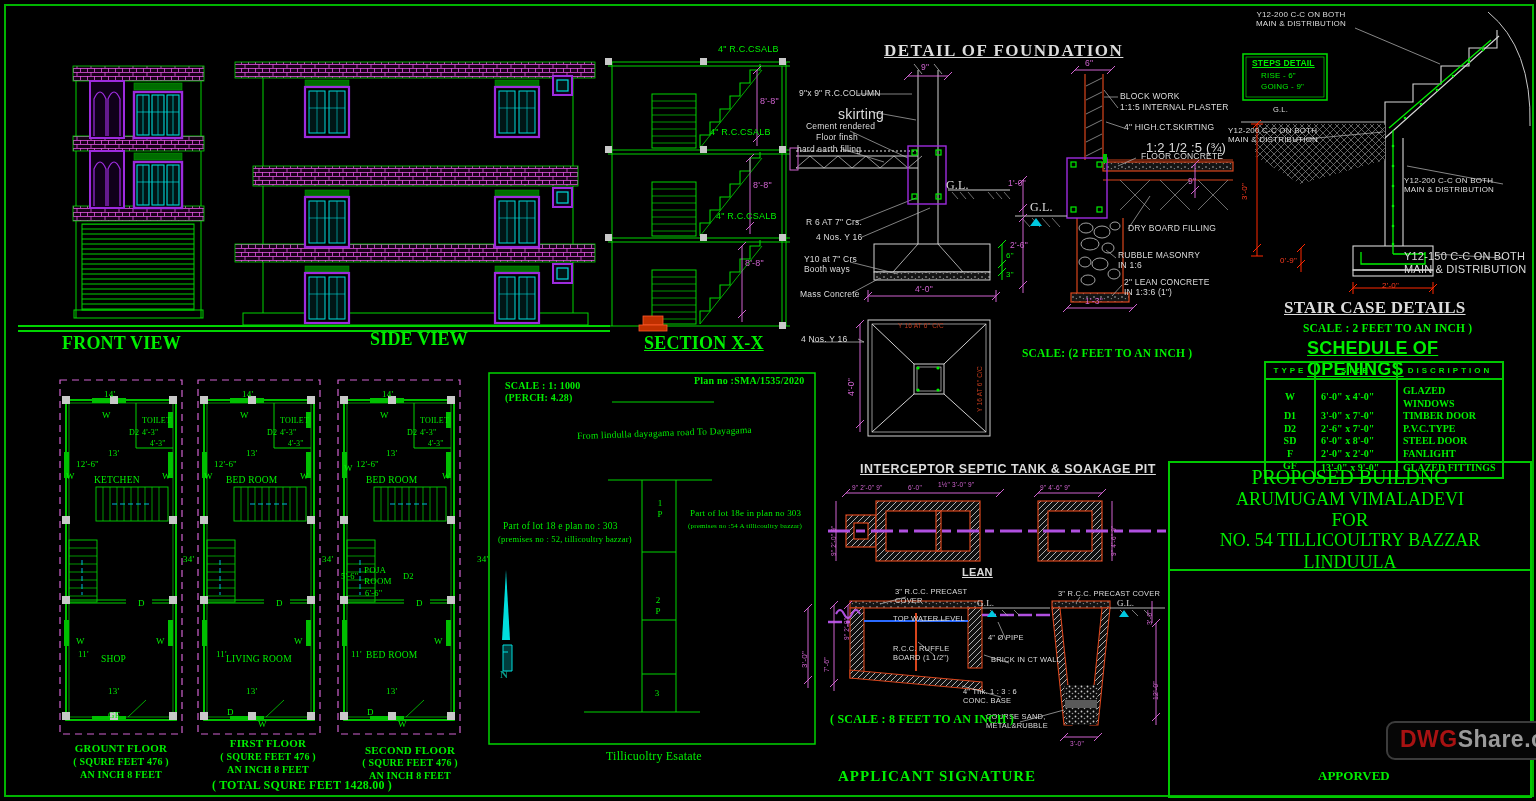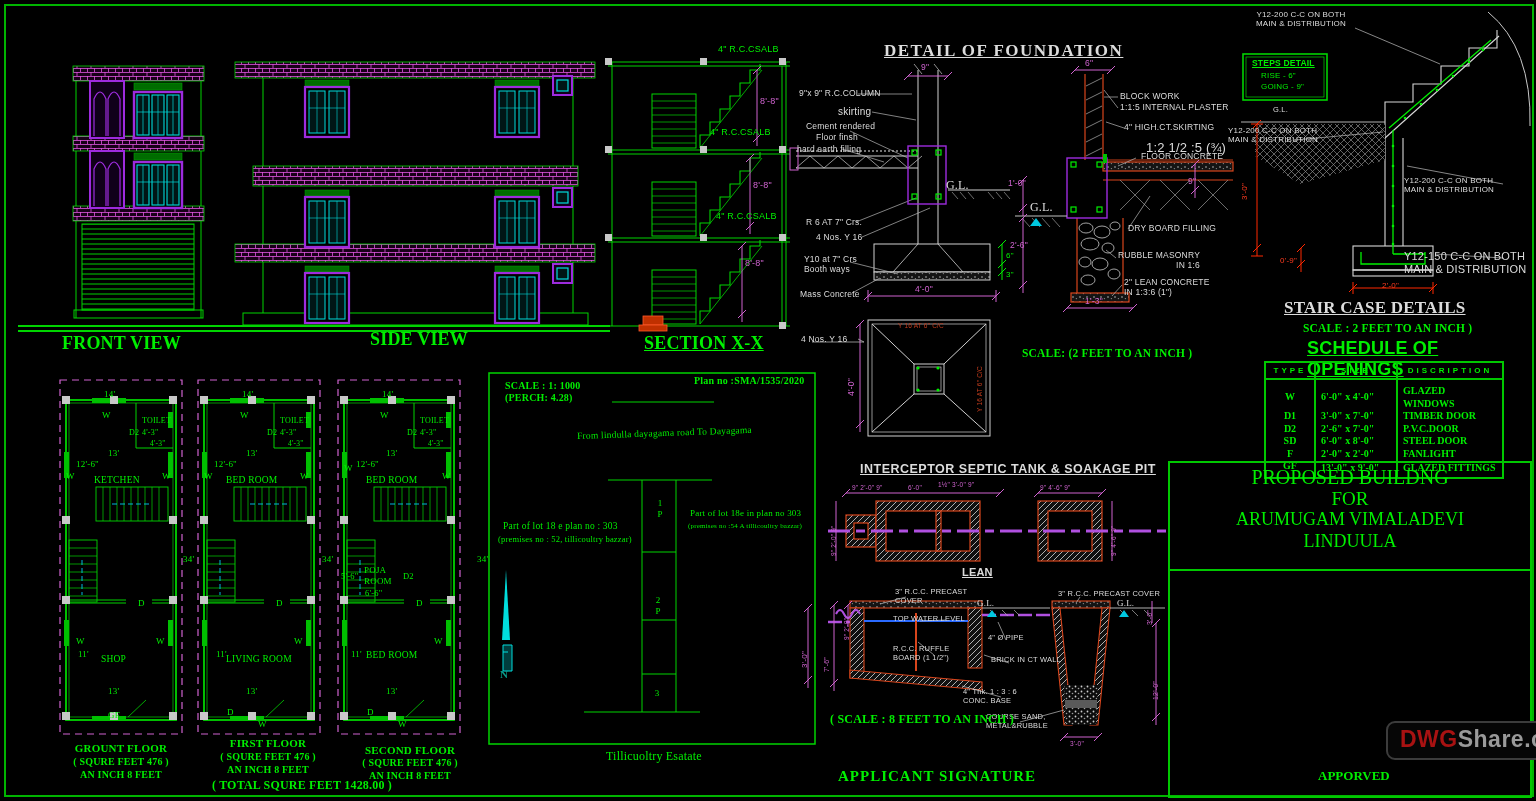--- a/index.html
+++ b/index.html
@@ -409,21 +409,21 @@
 <span class="lbl g" style="left:718px;top:44px;font-size:9px">4" R.C.CSALB</span>
 <span class="lbl g" style="left:710px;top:127px;font-size:9px">4" R.C.CSALB</span>
 <span class="lbl g" style="left:716px;top:211px;font-size:9px">4" R.C.CSALB</span>
 <span class="lbl m" style="left:760px;top:96px;font-size:9px">8'-8"</span>
 <span class="lbl m" style="left:753px;top:180px;font-size:9px">8'-8"</span>
 <span class="lbl m" style="left:745px;top:258px;font-size:9px">8'-8"</span>
 
 <span class="lbl w serif b u" style="left:884px;top:41px;font-size:17px;letter-spacing:1.5px">DETAIL OF FOUNDATION</span>
 
 <span class="lbl w" style="left:799px;top:88px;font-size:8.5px">9"x 9" R.C.COLUMN</span>
-<span class="lbl w" style="left:838px;top:106px;font-size:10px">skirting</span>
+<span class="lbl w" style="left:838px;top:106px;font-size:14px">skirting</span>
 <span class="lbl w" style="left:806px;top:121px;font-size:8.5px">Cement rendered</span>
 <span class="lbl w" style="left:816px;top:132px;font-size:8.5px">Floor finsh</span>
 <span class="lbl w" style="left:797px;top:144px;font-size:8.5px">hard earth filling</span>
 <span class="lbl w serif" style="left:946px;top:178px;font-size:12px">G.L.</span>
 <span class="lbl w" style="left:806px;top:217px;font-size:8.5px">R 6 AT 7" Crs.</span>
 <span class="lbl w" style="left:816px;top:232px;font-size:8.5px">4 Nos. Y 16</span>
 <span class="lbl w" style="left:804px;top:254px;font-size:8.5px">Y10 at 7" Crs
 Booth ways</span>
 <span class="lbl w" style="left:800px;top:289px;font-size:8.5px">Mass Concrete</span>
 <span class="lbl m" style="left:921px;top:62px;font-size:8.5px">9"</span>
@@ -435,21 +435,21 @@
 <span class="lbl w" style="left:1120px;top:91px;font-size:8.5px">BLOCK WORK</span>
 <span class="lbl w" style="left:1120px;top:102px;font-size:8.5px">1:1:5 INTERNAL PLASTER</span>
 <span class="lbl w" style="left:1124px;top:122px;font-size:8.5px">4" HIGH.CT.SKIRTING</span>
 <span class="lbl w" style="left:1146px;top:140px;font-size:13px">1:2 1/2 :5 (¾)</span>
 <span class="lbl w" style="left:1141px;top:151px;font-size:8.5px">FLOOR CONCRETE</span>
 <span class="lbl w serif" style="left:1030px;top:200px;font-size:12px">G.L.</span>
 <span class="lbl m" style="left:1008px;top:178px;font-size:8.5px">1'-0"</span>
 <span class="lbl m" style="left:1010px;top:240px;font-size:8.5px">2'-6"</span>
 <span class="lbl m" style="left:1188px;top:176px;font-size:8.5px">9"</span>
 <span class="lbl w" style="left:1128px;top:223px;font-size:8.5px">DRY BOARD FILLING</span>
-<span class="lbl w" style="left:1118px;top:250px;font-size:8.5px;text-align:right">RUBBLE MASONRY
+<span class="lbl w" style="left:1118px;top:250px;font-size:8.5px;text-align:left">RUBBLE MASONRY
 IN 1:6</span>
 <span class="lbl w" style="left:1124px;top:277px;font-size:8.5px">2" LEAN CONCRETE
 IN 1:3:6 (1")</span>
 <span class="lbl m" style="left:1085px;top:296px;font-size:8.5px">1'-3"</span>
 
 <span class="lbl w" style="left:801px;top:334px;font-size:8.5px">4 Nos. Y 16</span>
 <span class="lbl m rot" style="left:846px;top:396px;font-size:8.5px">4'-0"</span>
 <span class="lbl r2" style="left:898px;top:322px;font-size:6.5px">Y 16 AT 6" C/C</span>
 <span class="lbl r2 rot" style="left:976px;top:412px;font-size:6.5px">Y 16 AT 6" C/C</span>
 <span class="lbl g serif b" style="left:1022px;top:347px;font-size:11.5px">SCALE: (2 FEET TO AN INCH )</span>
@@ -486,21 +486,21 @@
     <td>GLAZED WINDOWS</td>
   </tr>
   <tr>
     <td style="text-align:center">D1</td>
     <td class="c2">3'-0" x 7'-0"</td>
     <td>TIMBER DOOR</td>
   </tr>
   <tr>
     <td style="text-align:center">D2</td>
     <td class="c2">2'-6" x 7'-0"</td>
-    <td>P.V.C.DOOR</td>
+    <td>P.V.C.TYPE</td>
   </tr>
   <tr>
     <td style="text-align:center">SD</td>
     <td class="c2">6'-0" x 8'-0"</td>
     <td>STEEL DOOR</td>
   </tr>
   <tr>
     <td style="text-align:center">F</td>
     <td class="c2">2'-0" x 2'-0"</td>
     <td>FANLIGHT</td>
@@ -509,22 +509,23 @@
     <td style="text-align:center;padding-bottom:4px">GF</td>
     <td class="c2">13'-0" x 9'-0"</td>
     <td>GLAZED FITTINGS</td>
   </tr>
 </tbody>
     </table>
 
 <div class="tb" id="tb-outer">
   <div id="tb-top">
     <div id="tb-l1">PROPOSED BUILDNG</div>
+    <div id="tb-l3">ARUMUGAM VIMALADEVI</div>
     <div id="tb-l2">FOR</div>
-    <div id="tb-l3">ARUMUGAM VIMALADEVI</div>
+    <div id="tb-l4">NO. 54 TILLICOULTRY BAZZAR</div>
     <div id="tb-l5">LINDUULA</div>
   </div>
   <div id="watermark">
     <span class="dwg">DWG</span><span class="share">Share.com</span>
   </div>
   <span id="tb-approved">APPORVED</span>
 </div>
 
 <span class="lbl g serif" style="left:104px;top:389px;font-size:9px">14'</span>
 <span class="lbl g serif" style="left:102px;top:410px;font-size:9px">W</span>

